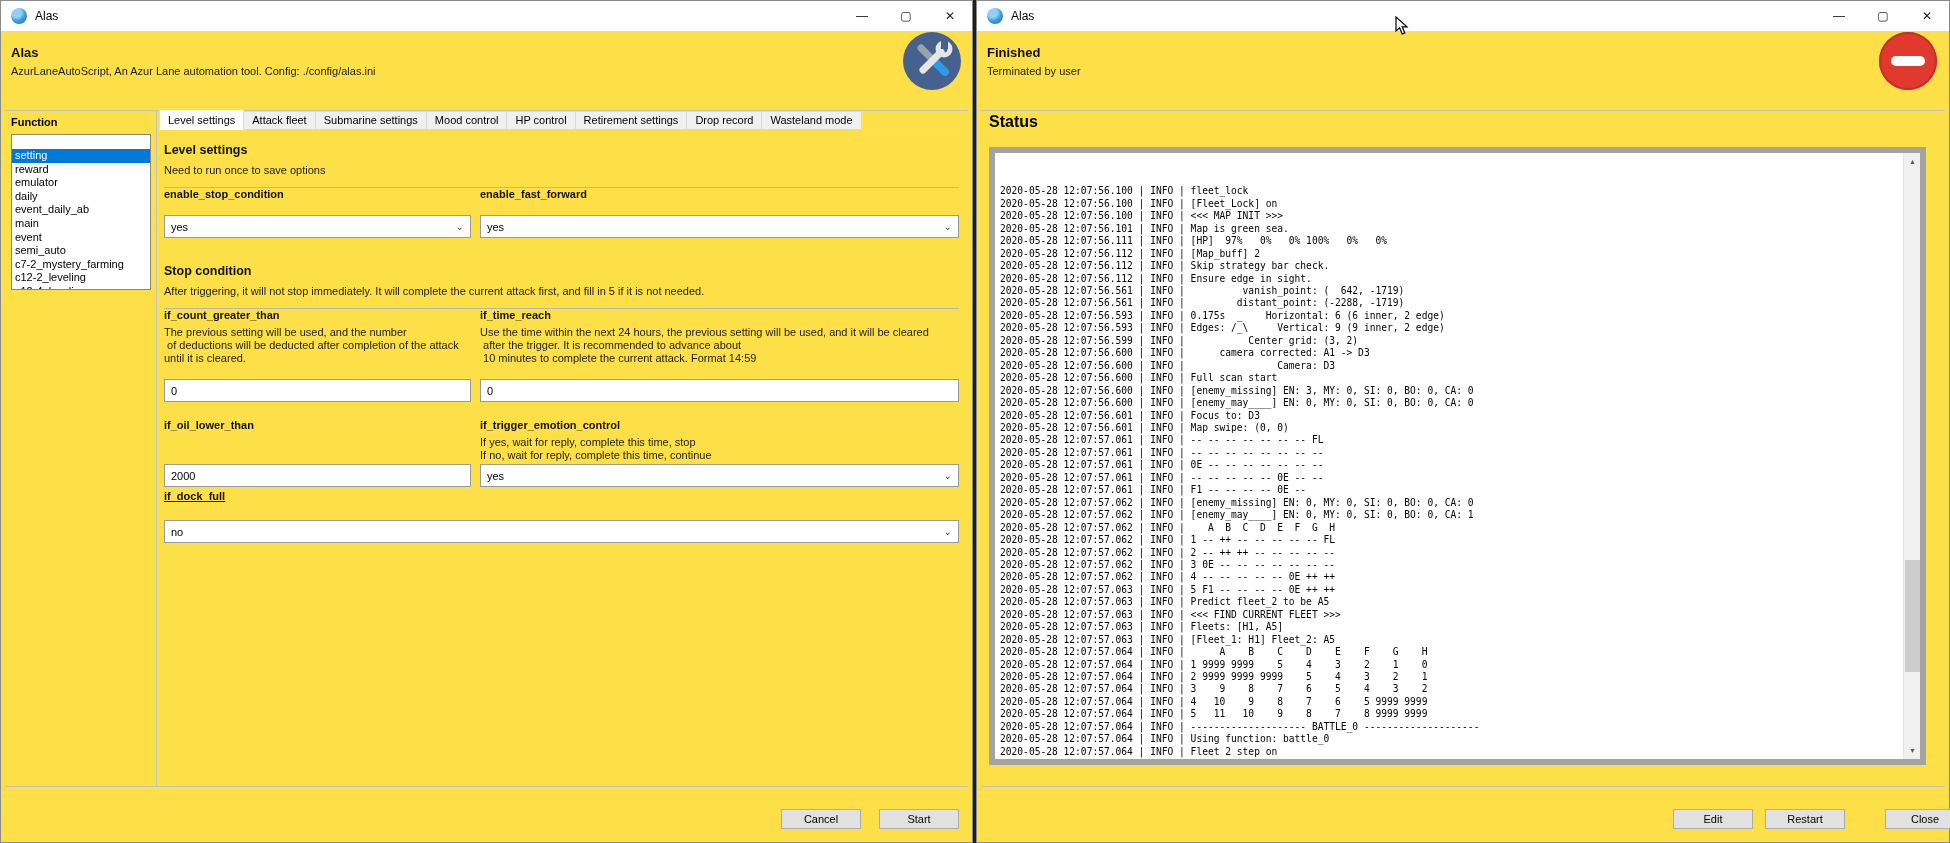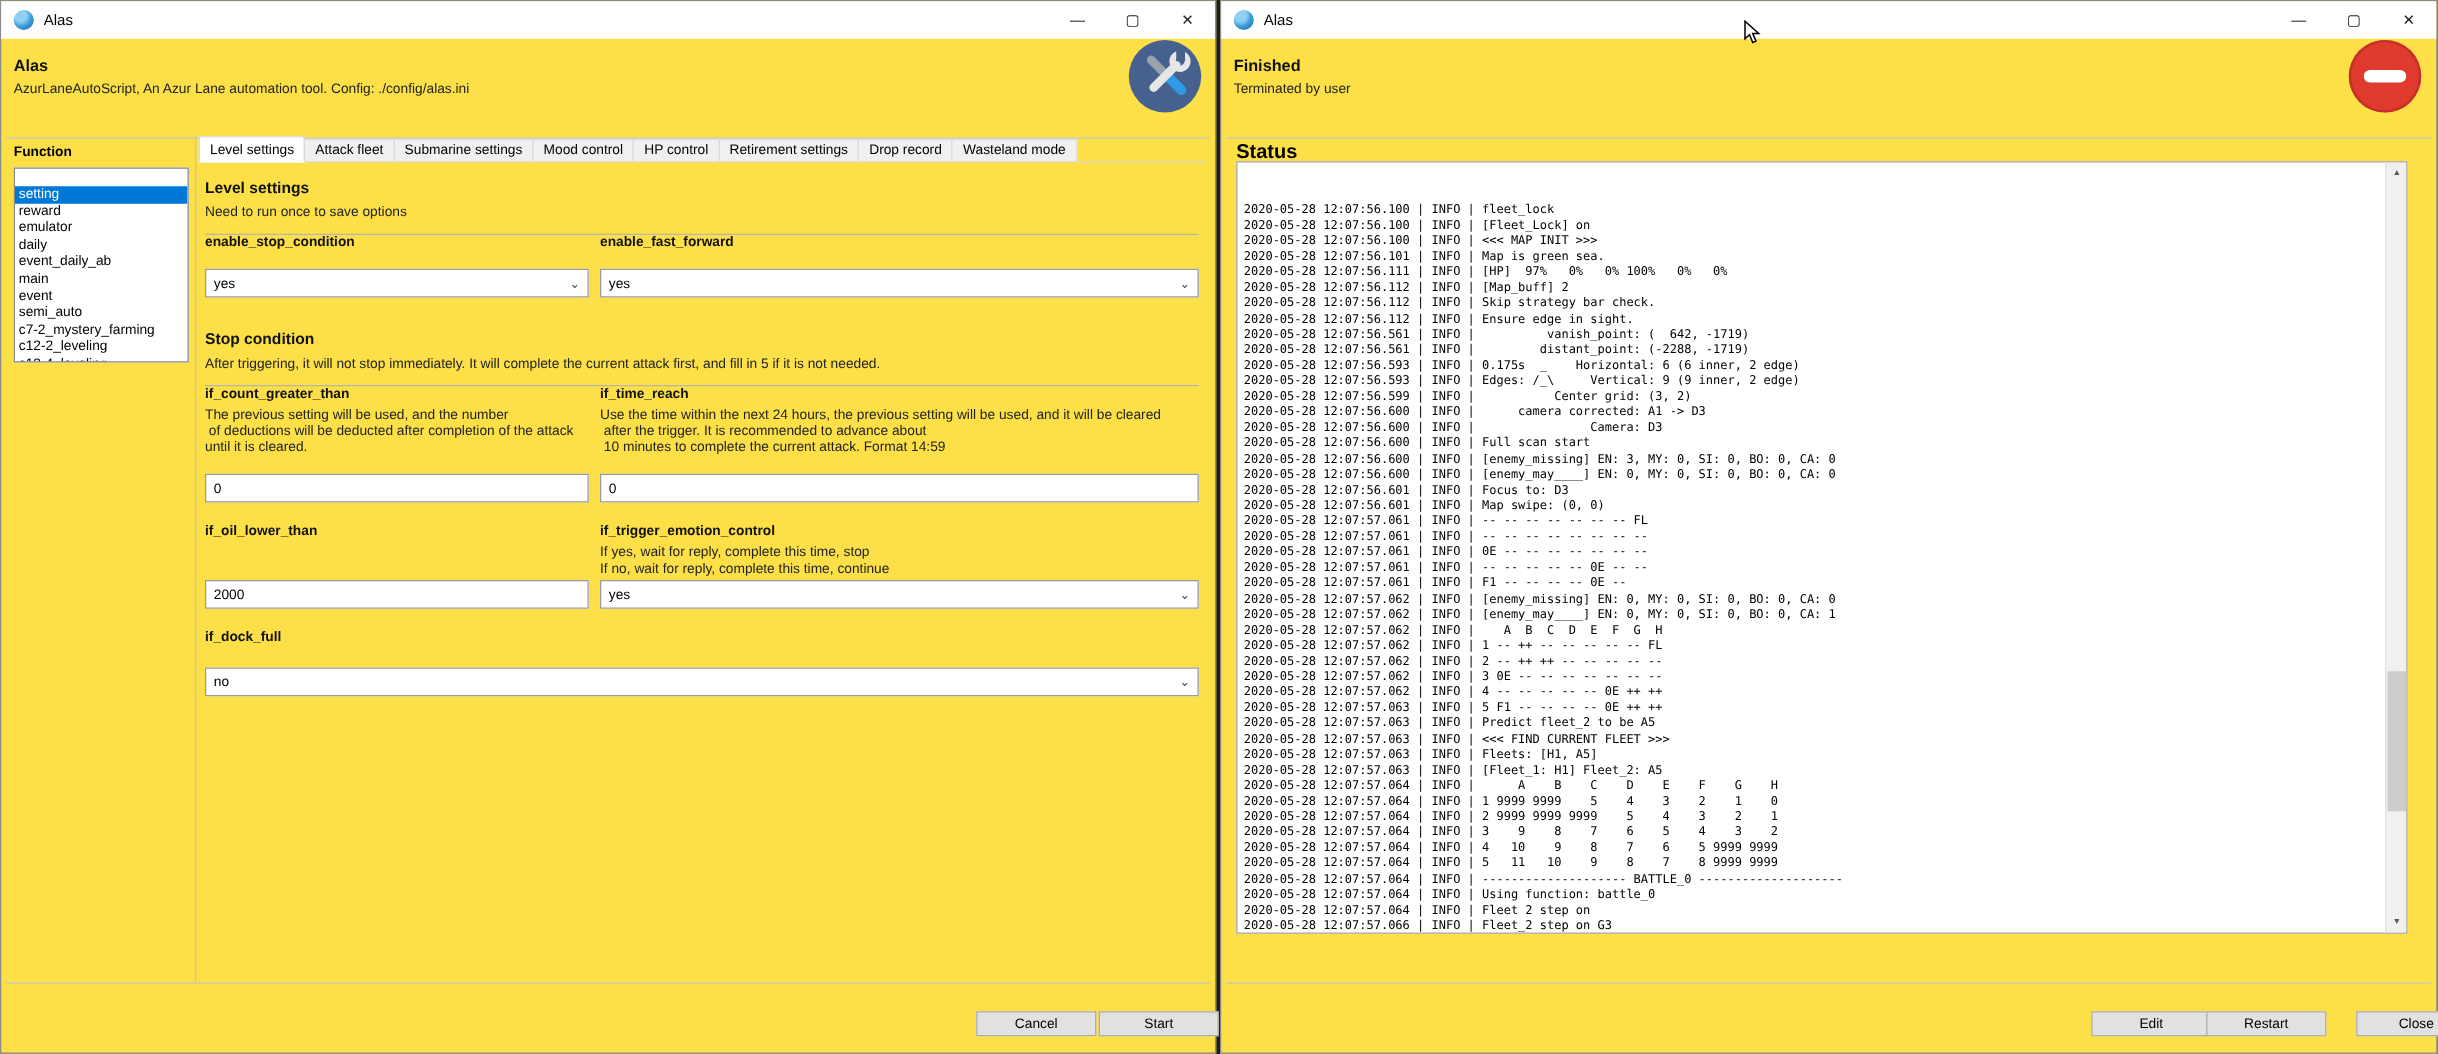--- a/index.html
+++ b/index.html
@@ -49,37 +49,37 @@
   .sec-title { font-size:12.5px; font-weight:700; color:#111; margin-top:14px; }
   .sec-title.second { margin-top:26px; }
   .sec-desc { font-size:11px; color:#222; margin-top:7px; white-space:pre-wrap; }
   .content hr { border:0; border-top:1px solid #b5b5b5; margin-top:11px; }
   .fgrid { display:grid; grid-template-columns:307px 479px; column-gap:9px; align-items:start; }
   .f-label { font-size:11px; font-weight:700; color:#111; }
   .f-desc  { font-size:11px; color:#222; margin-top:5px; line-height:12.8px; white-space:pre-wrap; }
   .f-desc.rowA { min-height:51px; }
   .f-desc.rowB { min-height:26px; }
   .f-label.rowB { margin-top:17px; }
-  .f-label.rowC { margin-top:17px; }
+  .f-label.rowC { margin-top:3px;text-decoration:underline; }
   .ctl { margin-top:15px; }
   .ctl.tight { margin-top:2px; }
   .textbox { width:100%; height:23px; border:1px solid #9a9a9a; background:#fff; font-family:"Liberation Sans",sans-serif;
              font-size:11px; color:#000; padding:0 6px; }
   .selectbox { width:100%; height:23px; border:1px solid #9a9a9a; background:#fff; display:flex; align-items:center;
                font-size:11px; color:#000; padding:0 6px; }
   .selectbox .chev { margin-left:auto; font-size:10px; color:#444; }
   .full { grid-column:1 / -1; }
 
   
-  .btn { position:absolute; top:808px; width:96px; height:20px; background:#e1e1e1; border:1px solid #adadad;
+  .btn { position:absolute; top:808px; width:80px; height:20px; background:#e1e1e1; border:1px solid #adadad;
          font-size:11px; color:#000; display:flex; align-items:center; justify-content:center; }
 
   
   .status-label { position:absolute; left:12px; top:112px; font-size:16px; color:#000;font-weight:bold; }
-  .logbox { position:absolute; left:12px; top:128px; width:937px; height:618px; border:1px solid #a3a3a3;
+  .logbox { position:absolute; left:12px; top:146px; width:937px; height:618px; border:6px solid #a3a3a3;
             background:#fff; overflow:hidden; }
   .logpre { font-family:"DejaVu Sans Mono", monospace; font-size:9.6px; line-height:12.45px; color:#000;
             white-space:pre; margin:-5px 0 0 5px; }
   .scrollbar { position:absolute; right:0; top:0; bottom:0; width:17px; background:#f0f0f0; border-left:1px solid #e3e3e3; }
   .sb-arrow { position:absolute; left:0; width:17px; height:17px; display:flex; align-items:center; justify-content:center;
               font-size:7px; color:#5a5a5a; }
   .sb-up { top:0; } .sb-down { bottom:0; }
   .sb-thumb { position:absolute; left:1px; width:15px; top:407px; height:112px; background:#cdcdcd; }
 
   

